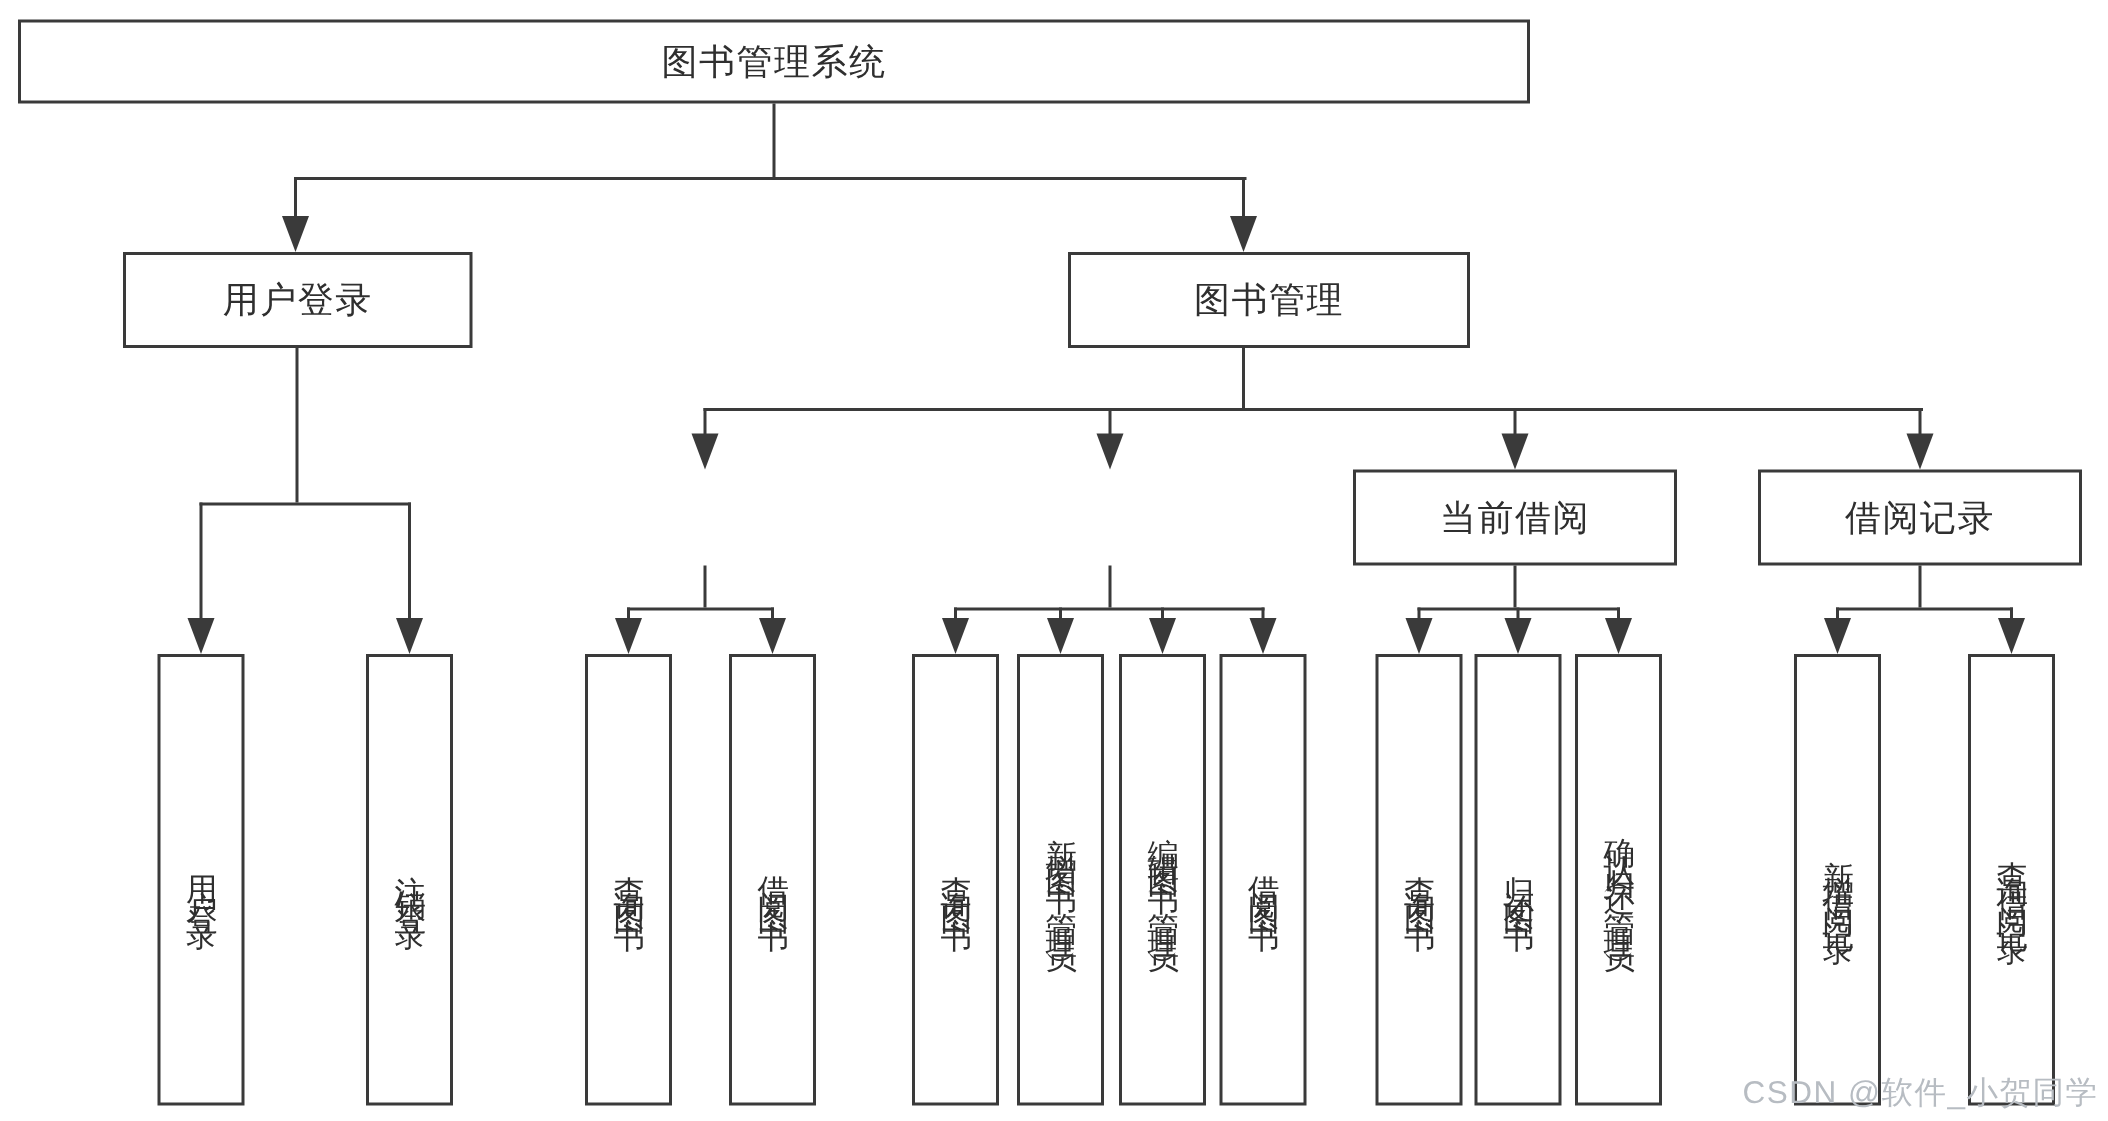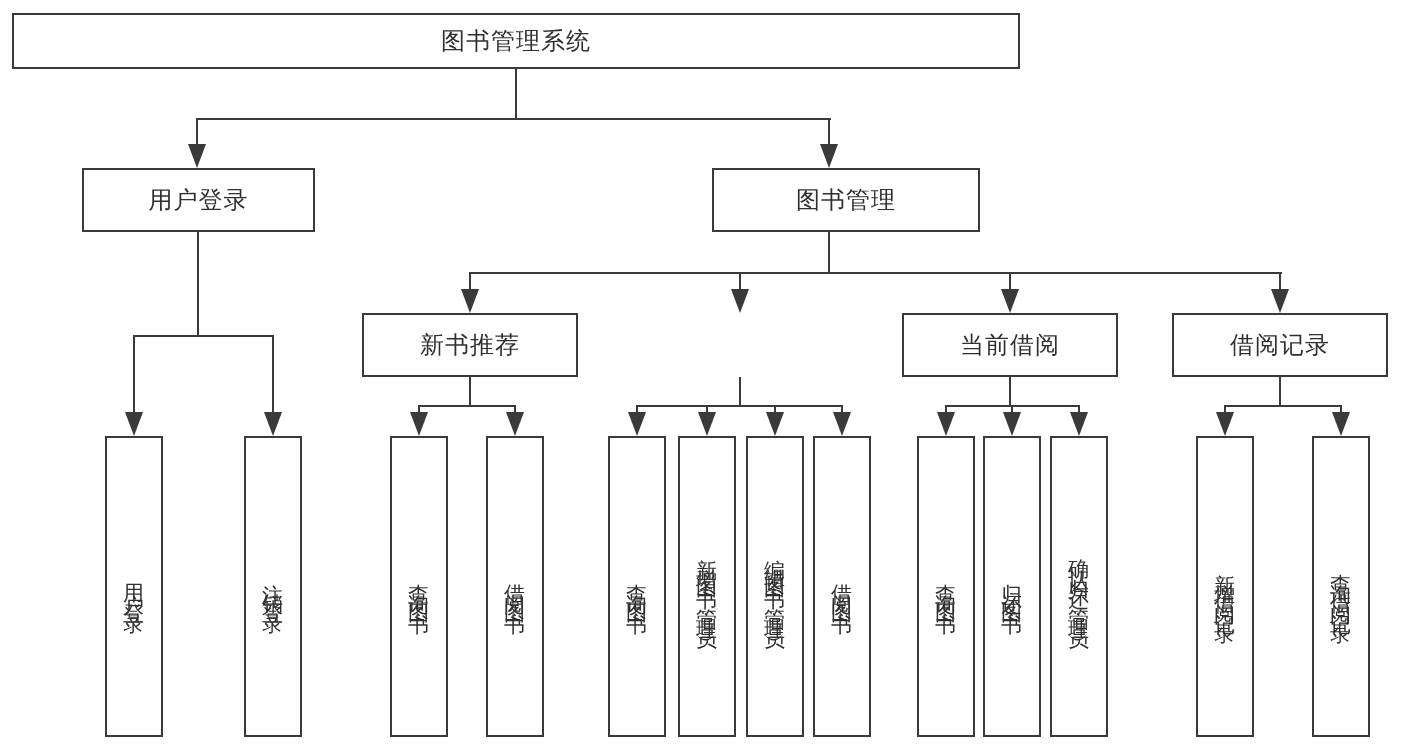--- a/index.html
+++ b/index.html
@@ -77,21 +77,20 @@
   <div class="hline" style="left:469px;top:272px;width:813px;"></div>
   <div class="vline" style="left:469px;top:272px;height:19px;"></div>
   <div class="ahead" style="left:461px;top:289px;"></div>
   <div class="vline" style="left:739px;top:272px;height:19px;"></div>
   <div class="ahead" style="left:731px;top:289px;"></div>
   <div class="vline" style="left:1009px;top:272px;height:19px;"></div>
   <div class="ahead" style="left:1001px;top:289px;"></div>
   <div class="vline" style="left:1279px;top:272px;height:19px;"></div>
   <div class="ahead" style="left:1271px;top:289px;"></div>
 
-  <div class="box" style="left:362px;top:313px;width:216px;height:64px;">新书推荐</div>
   <div class="box" style="left:1172px;top:313px;width:216px;height:64px;">借阅记录</div>
   <div class="box" style="left:902px;top:313px;width:216px;height:64px;">当前借阅</div>
 
   <div class="vline" style="left:469px;top:377px;height:28px;"></div>
   <div class="hline" style="left:418px;top:405px;width:98px;"></div>
   <div class="vline" style="left:418px;top:405px;height:9px;"></div>
   <div class="ahead" style="left:410px;top:412px;"></div>
   <div class="vline" style="left:514px;top:405px;height:9px;"></div>
   <div class="ahead" style="left:506px;top:412px;"></div>
 
@@ -133,14 +132,15 @@
   <div class="box leaf" style="left:746px;top:436px;width:58px;height:301px;">编辑图书（管理员）</div>
   <div class="box leaf" style="left:813px;top:436px;width:58px;height:301px;">借阅图书</div>
 
   <div class="box leaf" style="left:917px;top:436px;width:58px;height:301px;">查询图书</div>
   <div class="box leaf" style="left:983px;top:436px;width:58px;height:301px;">归还图书</div>
   <div class="box leaf" style="left:1050px;top:436px;width:58px;height:301px;">确认归还（管理员）</div>
 
   <div class="box leaf" style="left:1196px;top:436px;width:58px;height:301px;">新增借阅记录</div>
   <div class="box leaf" style="left:1312px;top:436px;width:58px;height:301px;">查询借阅记录</div>
 
+  <div class="watermark">CSDN @软件_小贺同学</div>
 
 </div>
 
 </body></html>

